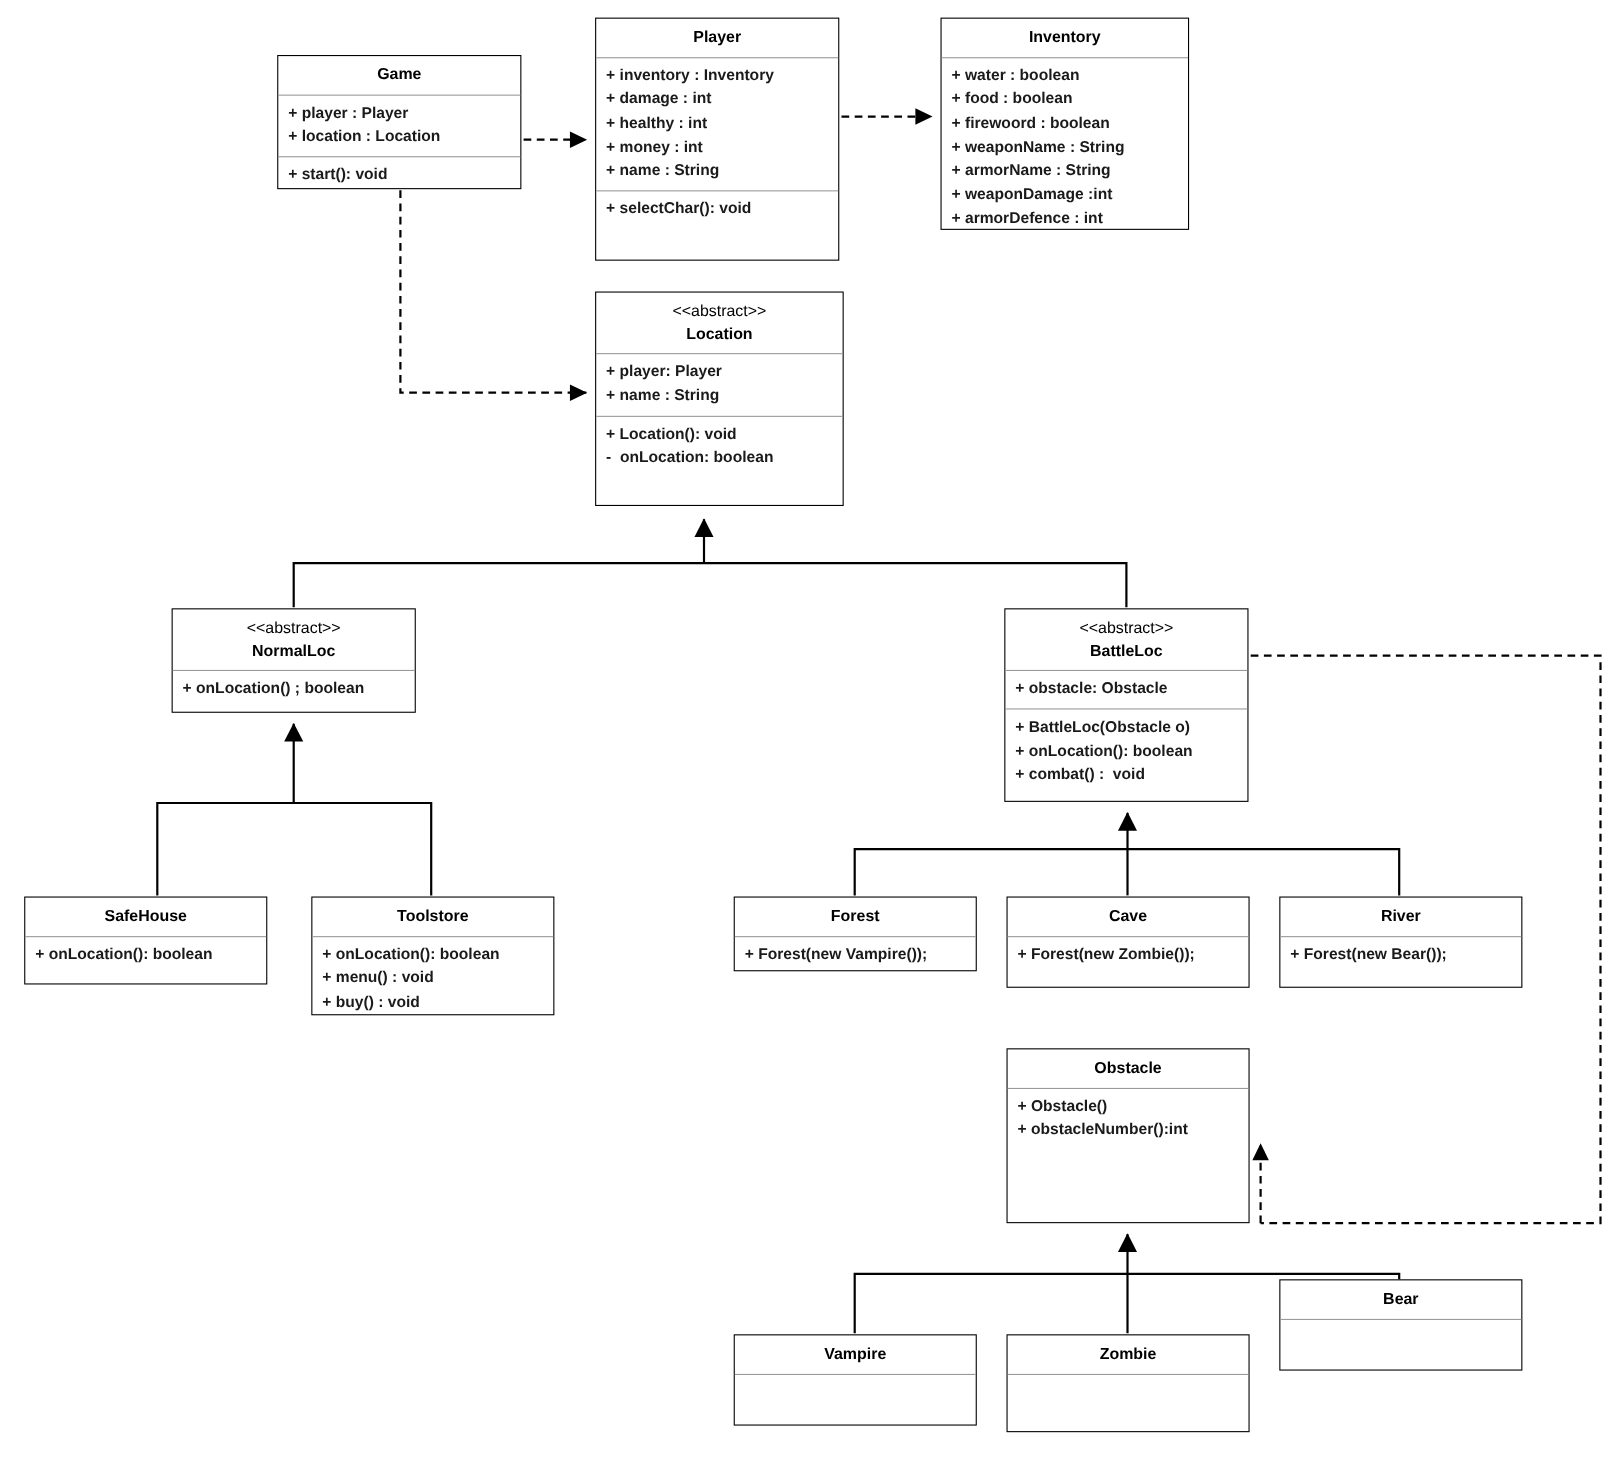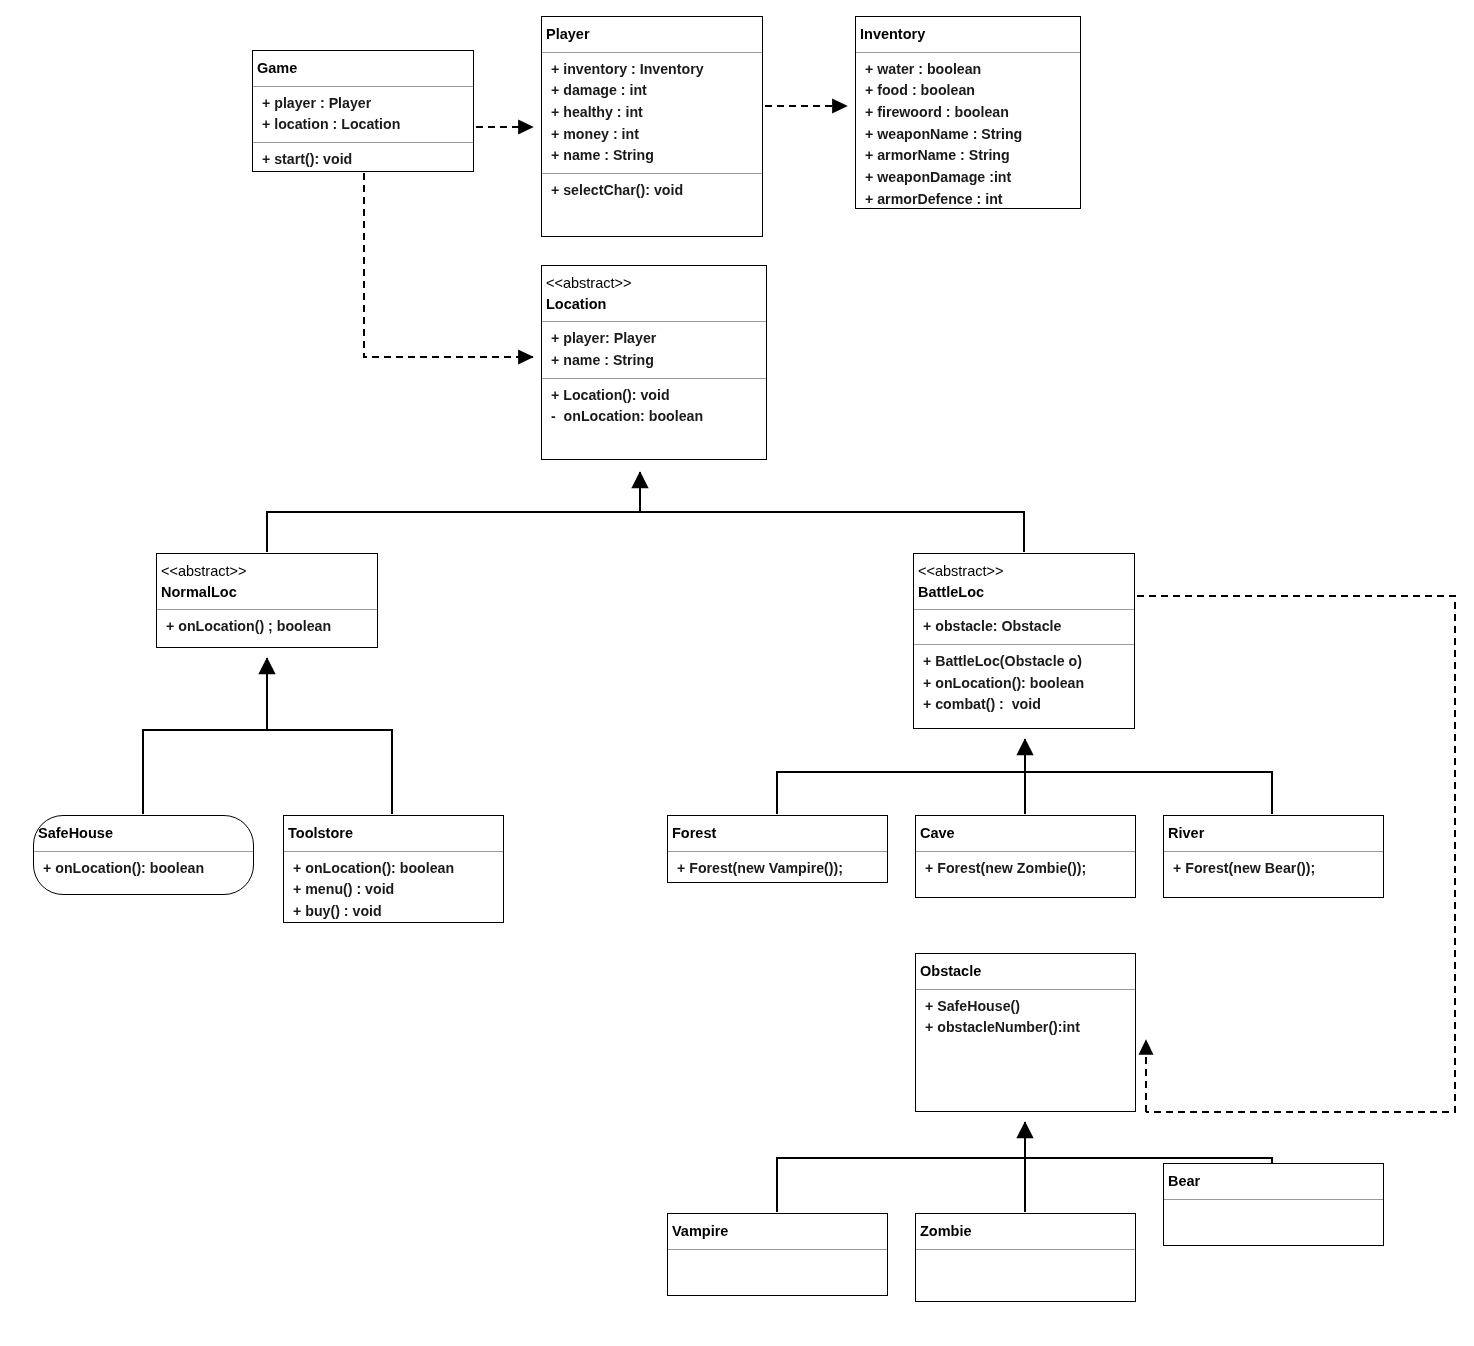--- a/index.html
+++ b/index.html
@@ -28,21 +28,21 @@
   }
   .uml-class {
     position: absolute;
     box-sizing: border-box;
     border: 1.6px solid #000000;
     background: #ffffff;
     z-index: 5;
   }
   .uml-header {
     box-sizing: border-box;
-    text-align: left;
+    text-align: center;
     font-weight: bold;
     font-size: 14.5px;
     color: #000000;
     line-height: 1.42;
     padding: 7px 4px 7px 4px;
     border-bottom: 1.3px solid #9a9a9a;
   }
   .uml-header .stereotype {
     display: block;
     font-weight: normal;
@@ -178,21 +178,21 @@
         <div class="uml-header"><span class="stereotype">&lt;&lt;abstract&gt;&gt;</span><span>BattleLoc</span></div>
         <div class="uml-compartment">
           <div class="row">+ obstacle: Obstacle</div>
         </div>
         <div class="uml-compartment">
           <div class="row">+ BattleLoc(Obstacle o)</div>
           <div class="row">+ onLocation(): boolean</div>
           <div class="row">+ combat() :  void</div>
         </div>
       </div>
-      <div class="uml-class" style="left: 33px; top: 815px; width: 221px; height: 80px; border-radius: 30px;">
+      <div class="uml-class" style="left: 22px; top: 815px; width: 221px; height: 80px;">
         <div class="uml-header"><span>SafeHouse</span></div>
         <div class="uml-compartment">
           <div class="row">+ onLocation(): boolean</div>
         </div>
       </div>
       <div class="uml-class" style="left: 283px; top: 815px; width: 221px; height: 108px;">
         <div class="uml-header"><span>Toolstore</span></div>
         <div class="uml-compartment">
           <div class="row">+ onLocation(): boolean</div>
           <div class="row">+ menu() : void</div>
@@ -213,21 +213,21 @@
       </div>
       <div class="uml-class" style="left: 1163px; top: 815px; width: 221px; height: 83px;">
         <div class="uml-header"><span>River</span></div>
         <div class="uml-compartment">
           <div class="row">+ Forest(new Bear());</div>
         </div>
       </div>
       <div class="uml-class" style="left: 915px; top: 953px; width: 221px; height: 159px;">
         <div class="uml-header"><span>Obstacle</span></div>
         <div class="uml-compartment">
-          <div class="row">+ SafeHouse()</div>
+          <div class="row">+ Obstacle()</div>
           <div class="row">+ obstacleNumber():int</div>
         </div>
       </div>
       <div class="uml-class" style="left: 667px; top: 1213px; width: 221px; height: 83px;">
         <div class="uml-header"><span>Vampire</span></div>
         <div class="uml-compartment empty-compartment"></div>
       </div>
       <div class="uml-class" style="left: 915px; top: 1213px; width: 221px; height: 89px;">
         <div class="uml-header"><span>Zombie</span></div>
         <div class="uml-compartment empty-compartment"></div>

